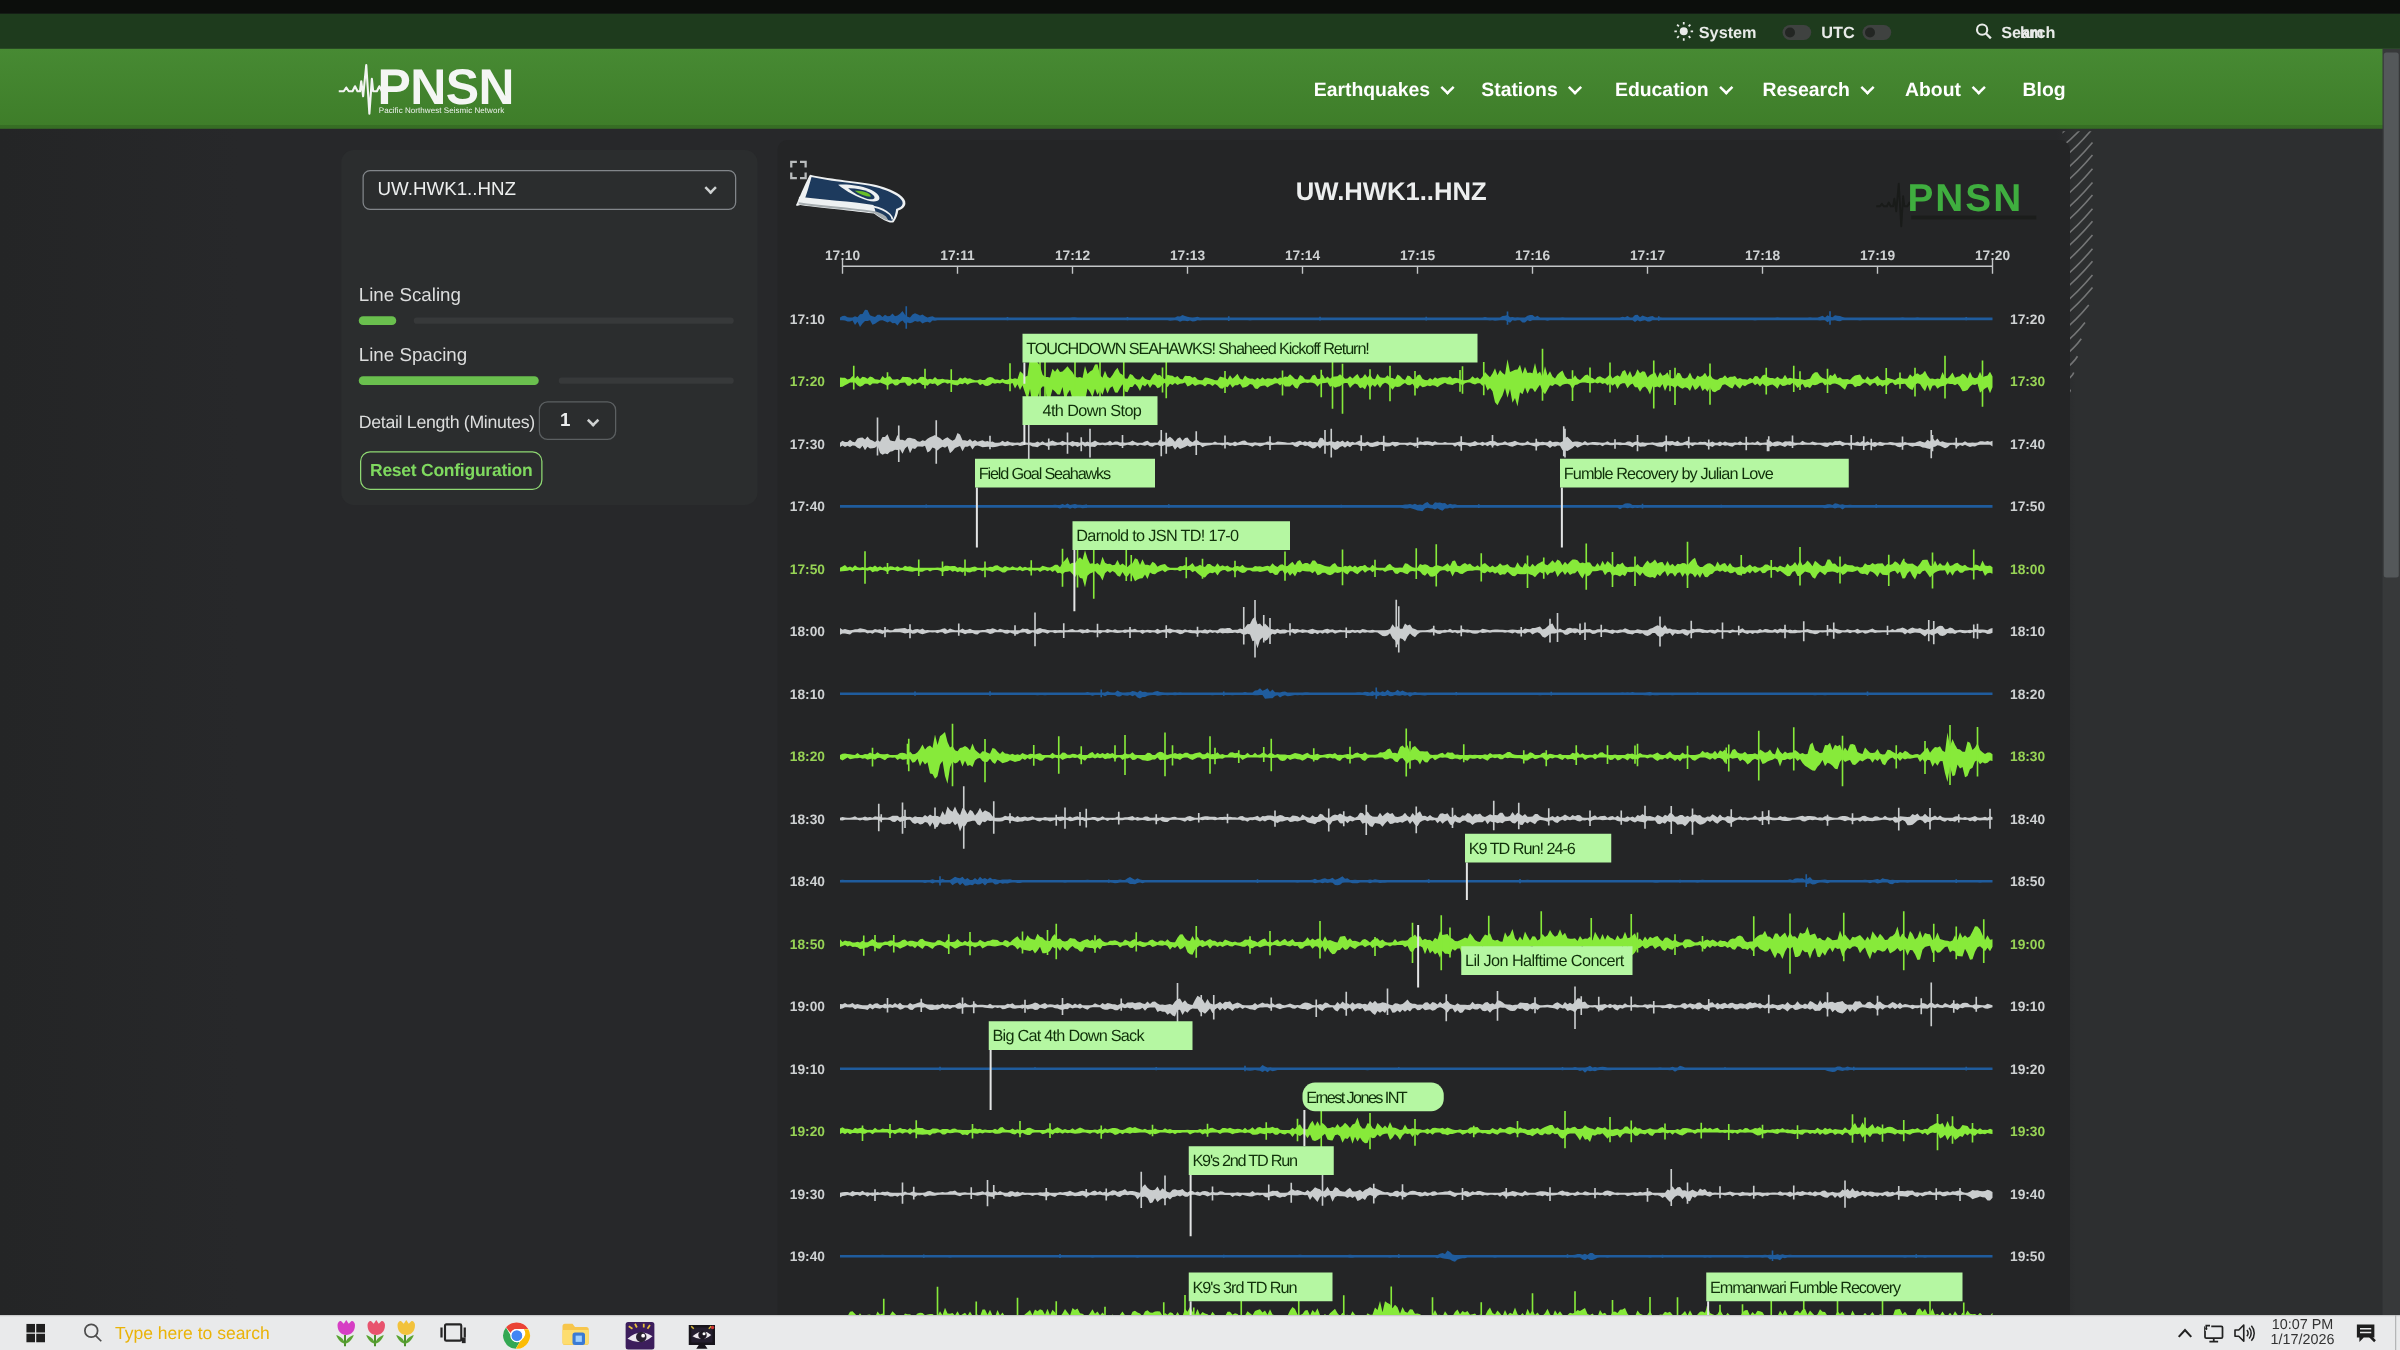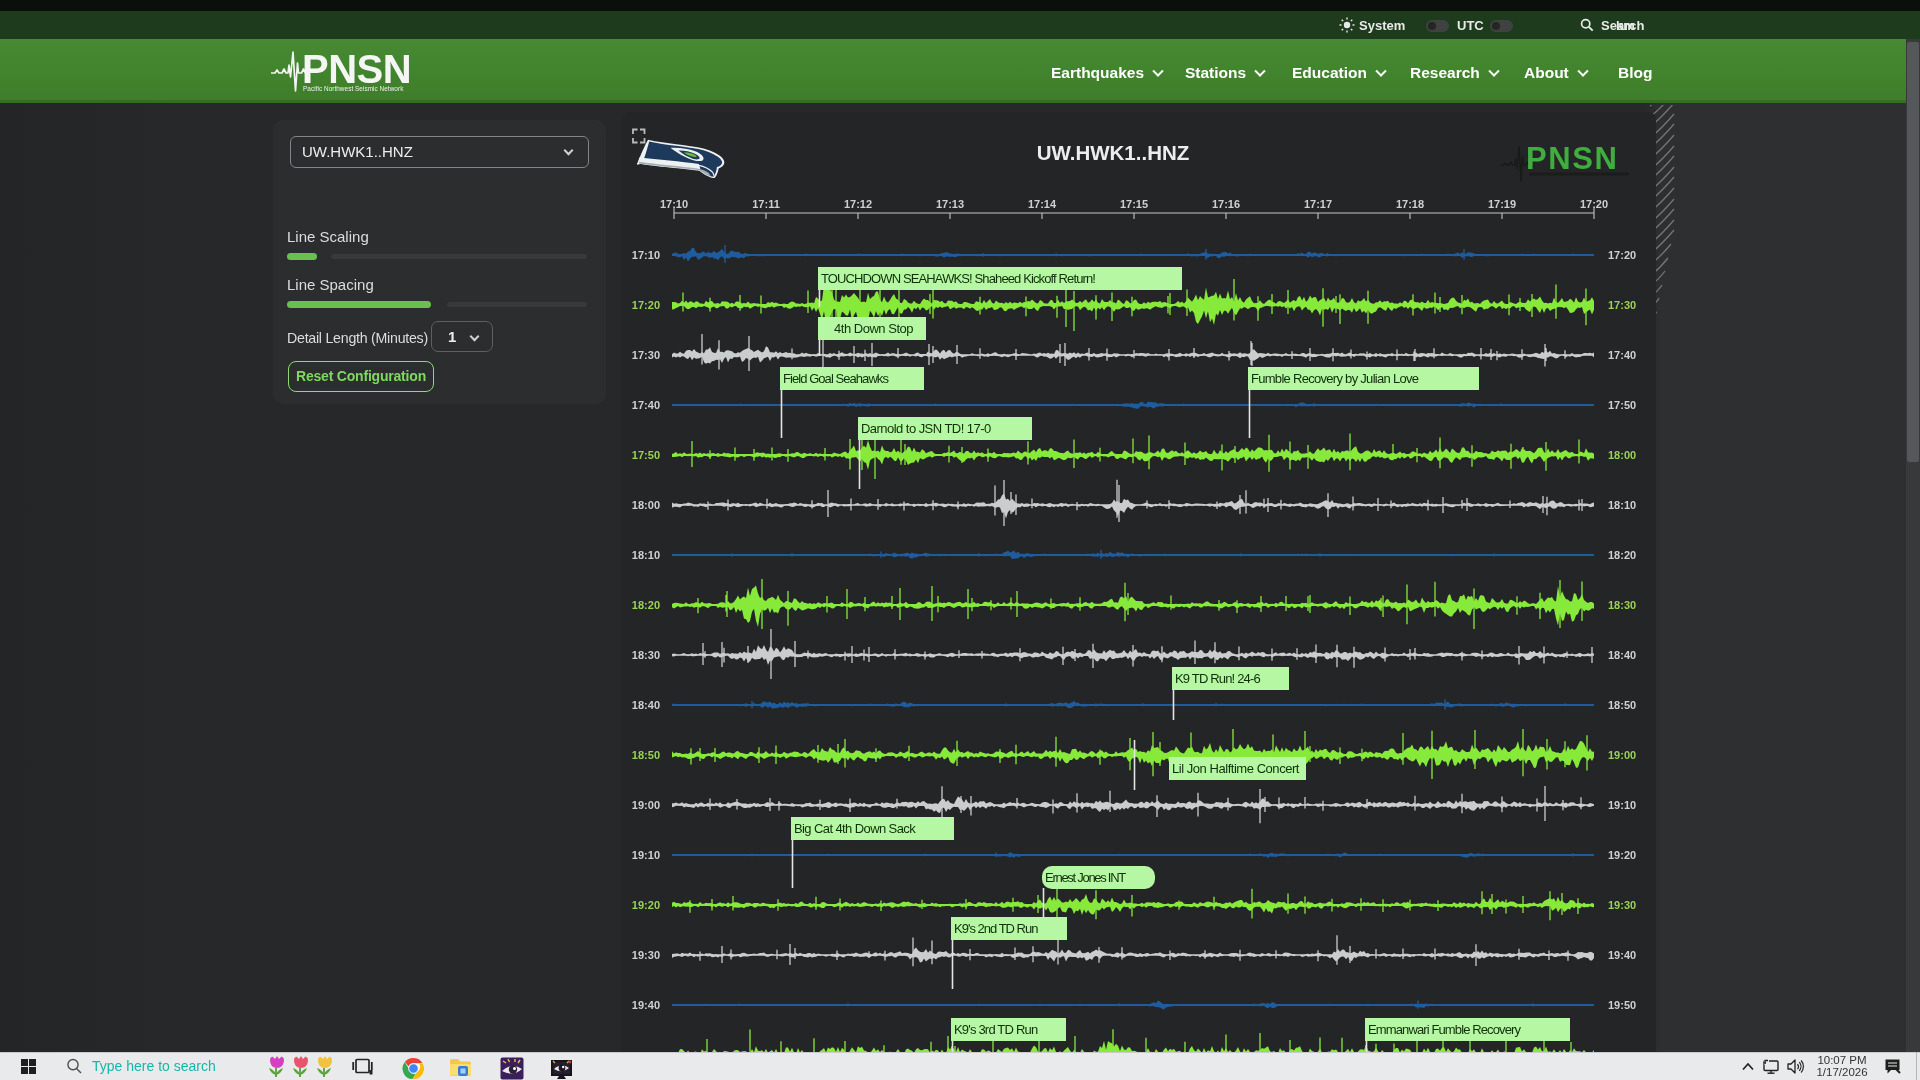--- a/index.html
+++ b/index.html
@@ -221,21 +221,21 @@
   <rect x="0" y="0" width="7" height="7" fill="#1f1f1f"></rect>
       <rect x="8" y="0" width="7" height="7" fill="#1f1f1f"></rect>
   <rect x="0" y="8" width="7" height="7" fill="#1f1f1f"></rect>
       <rect x="8" y="8" width="7" height="7" fill="#1f1f1f"></rect>
 </svg>
 
 <svg style="position:absolute;left:66px;top:1058px;" width="16" height="16" viewBox="0 0 16 16">
   <circle cx="7" cy="6.6" r="5.1" fill="none" stroke="#4e4e4e" stroke-width="1.4"></circle>
   <line x1="10.5" y1="10.5" x2="15" y2="15" stroke="#4e4e4e" stroke-width="1.4"></line>
 </svg>
-<div class="ttxt" style="position:absolute;left:92px;top:1058px;font-size:14px;color:#14b8a6;">Type here to search</div>
+<div class="ttxt" style="position:absolute;left:92px;top:1058px;font-size:14px;color:#eab308;">Type here to search</div>
 
 <svg style="position:absolute;left:265px;top:1055px;" width="72" height="24" viewBox="0 0 72 24">
   <g>
     <path d="M11,13 v9" stroke="#4a8f2a" stroke-width="1.6"></path>
     <path d="M11,20 c-4,-1 -6,-4 -7,-7 c3,1 6,3 7,7 Z" fill="#5aa332"></path>
     <path d="M11,20 c4,-1 6,-4 7,-7 c-3,1 -6,3 -7,7 Z" fill="#5aa332"></path>
     <path d="M5,5 c0,-2 2,-4 3,-3 l2,2 2,-3 2,3 2,-2 c1,-1 3,1 3,3 c0,5 -3,8 -7,8 c-4,0 -7,-3 -7,-8 Z" fill="#d63ec4"></path>
   </g>
   <g transform="translate(24,0)">
     <path d="M11,13 v9" stroke="#4a8f2a" stroke-width="1.6"></path>

